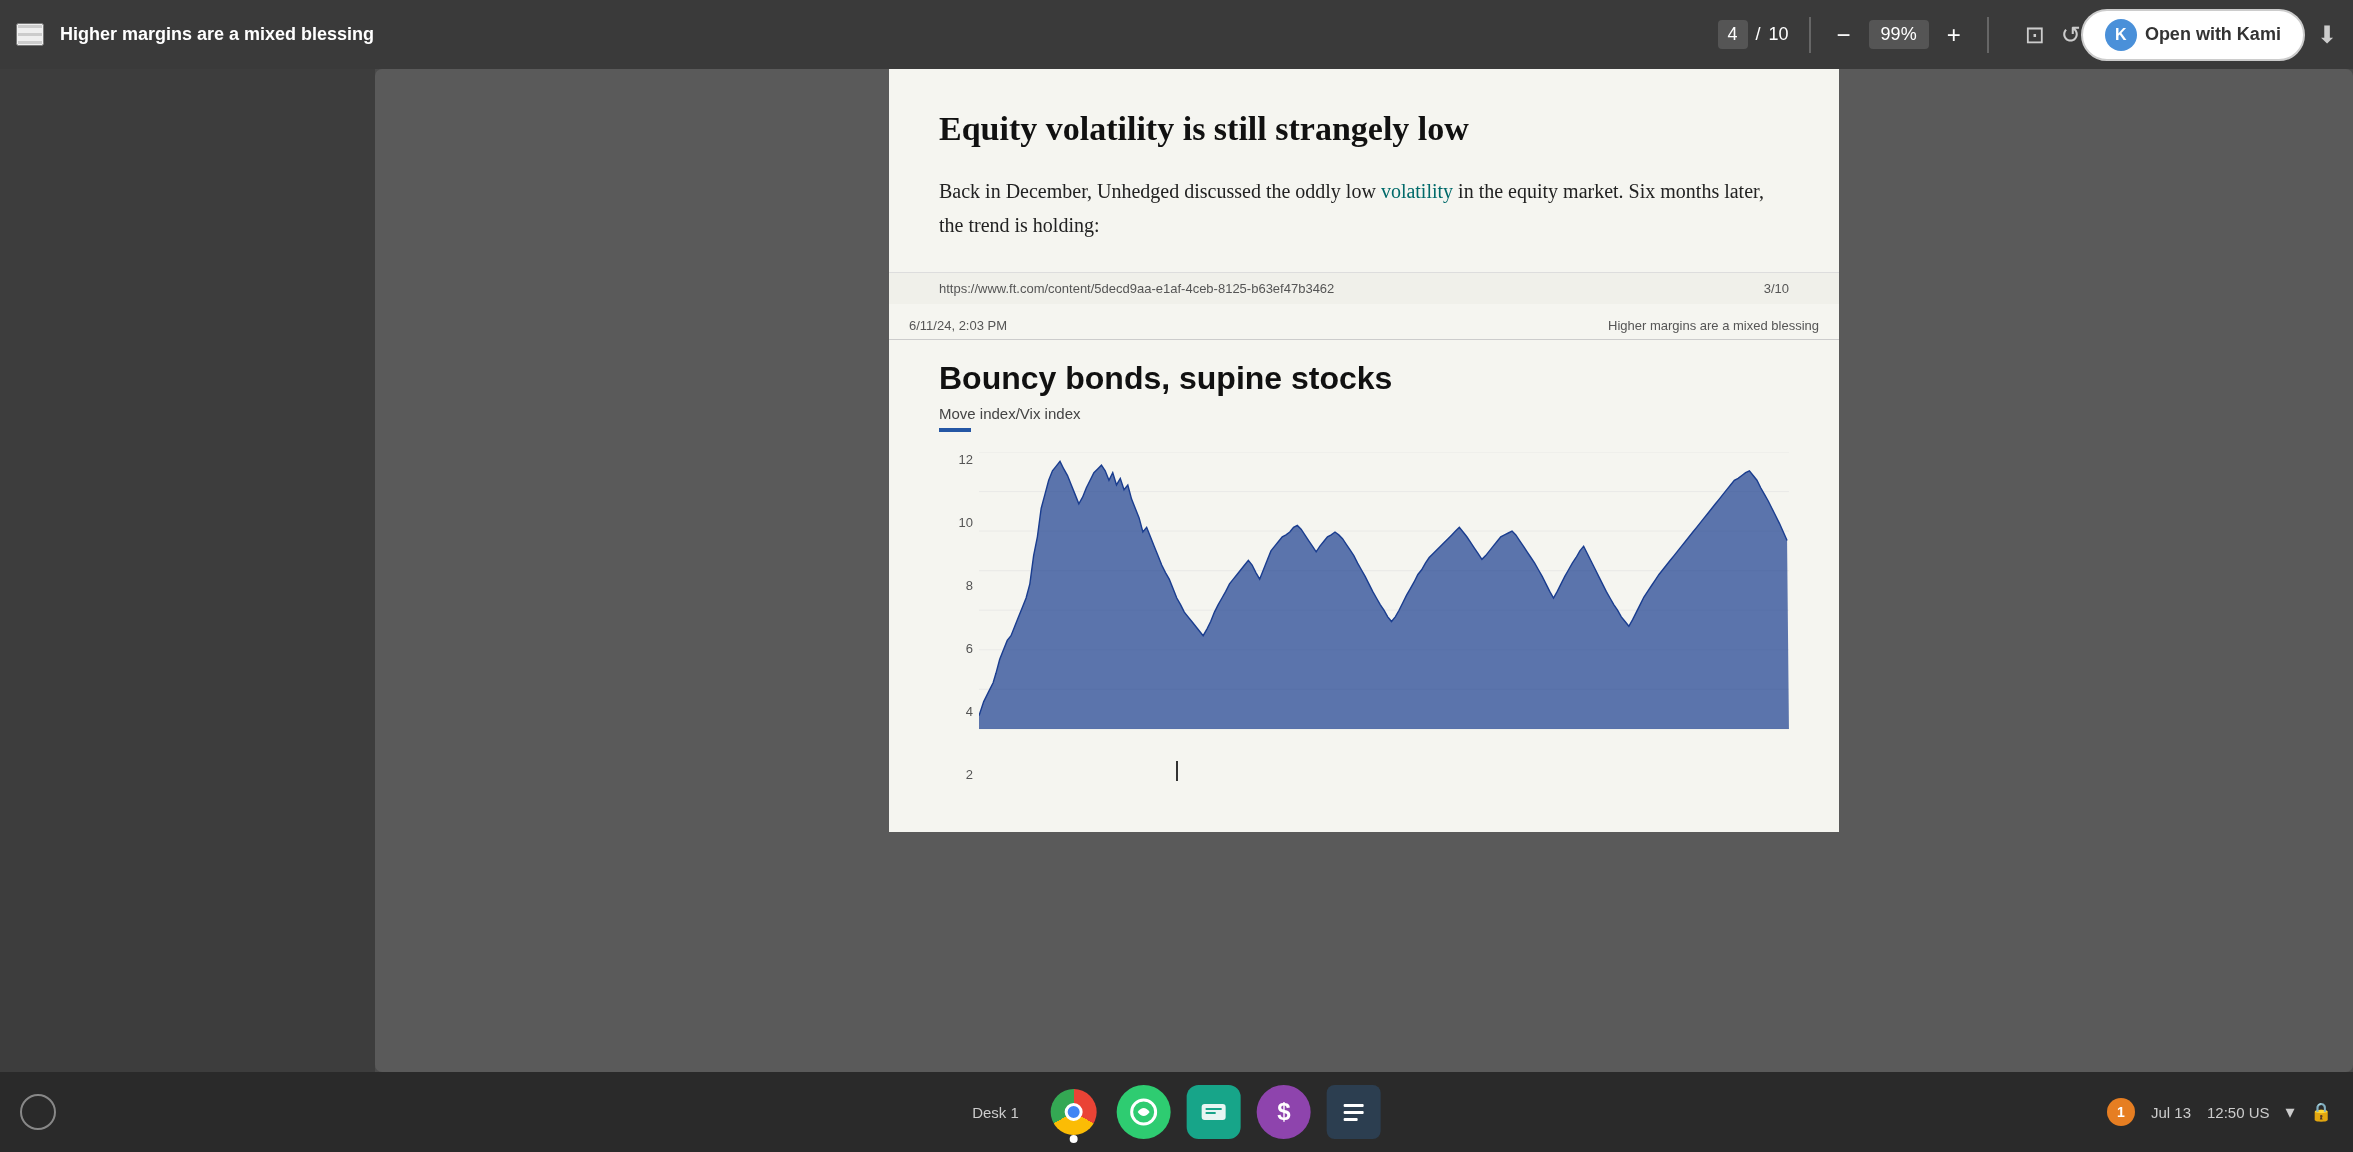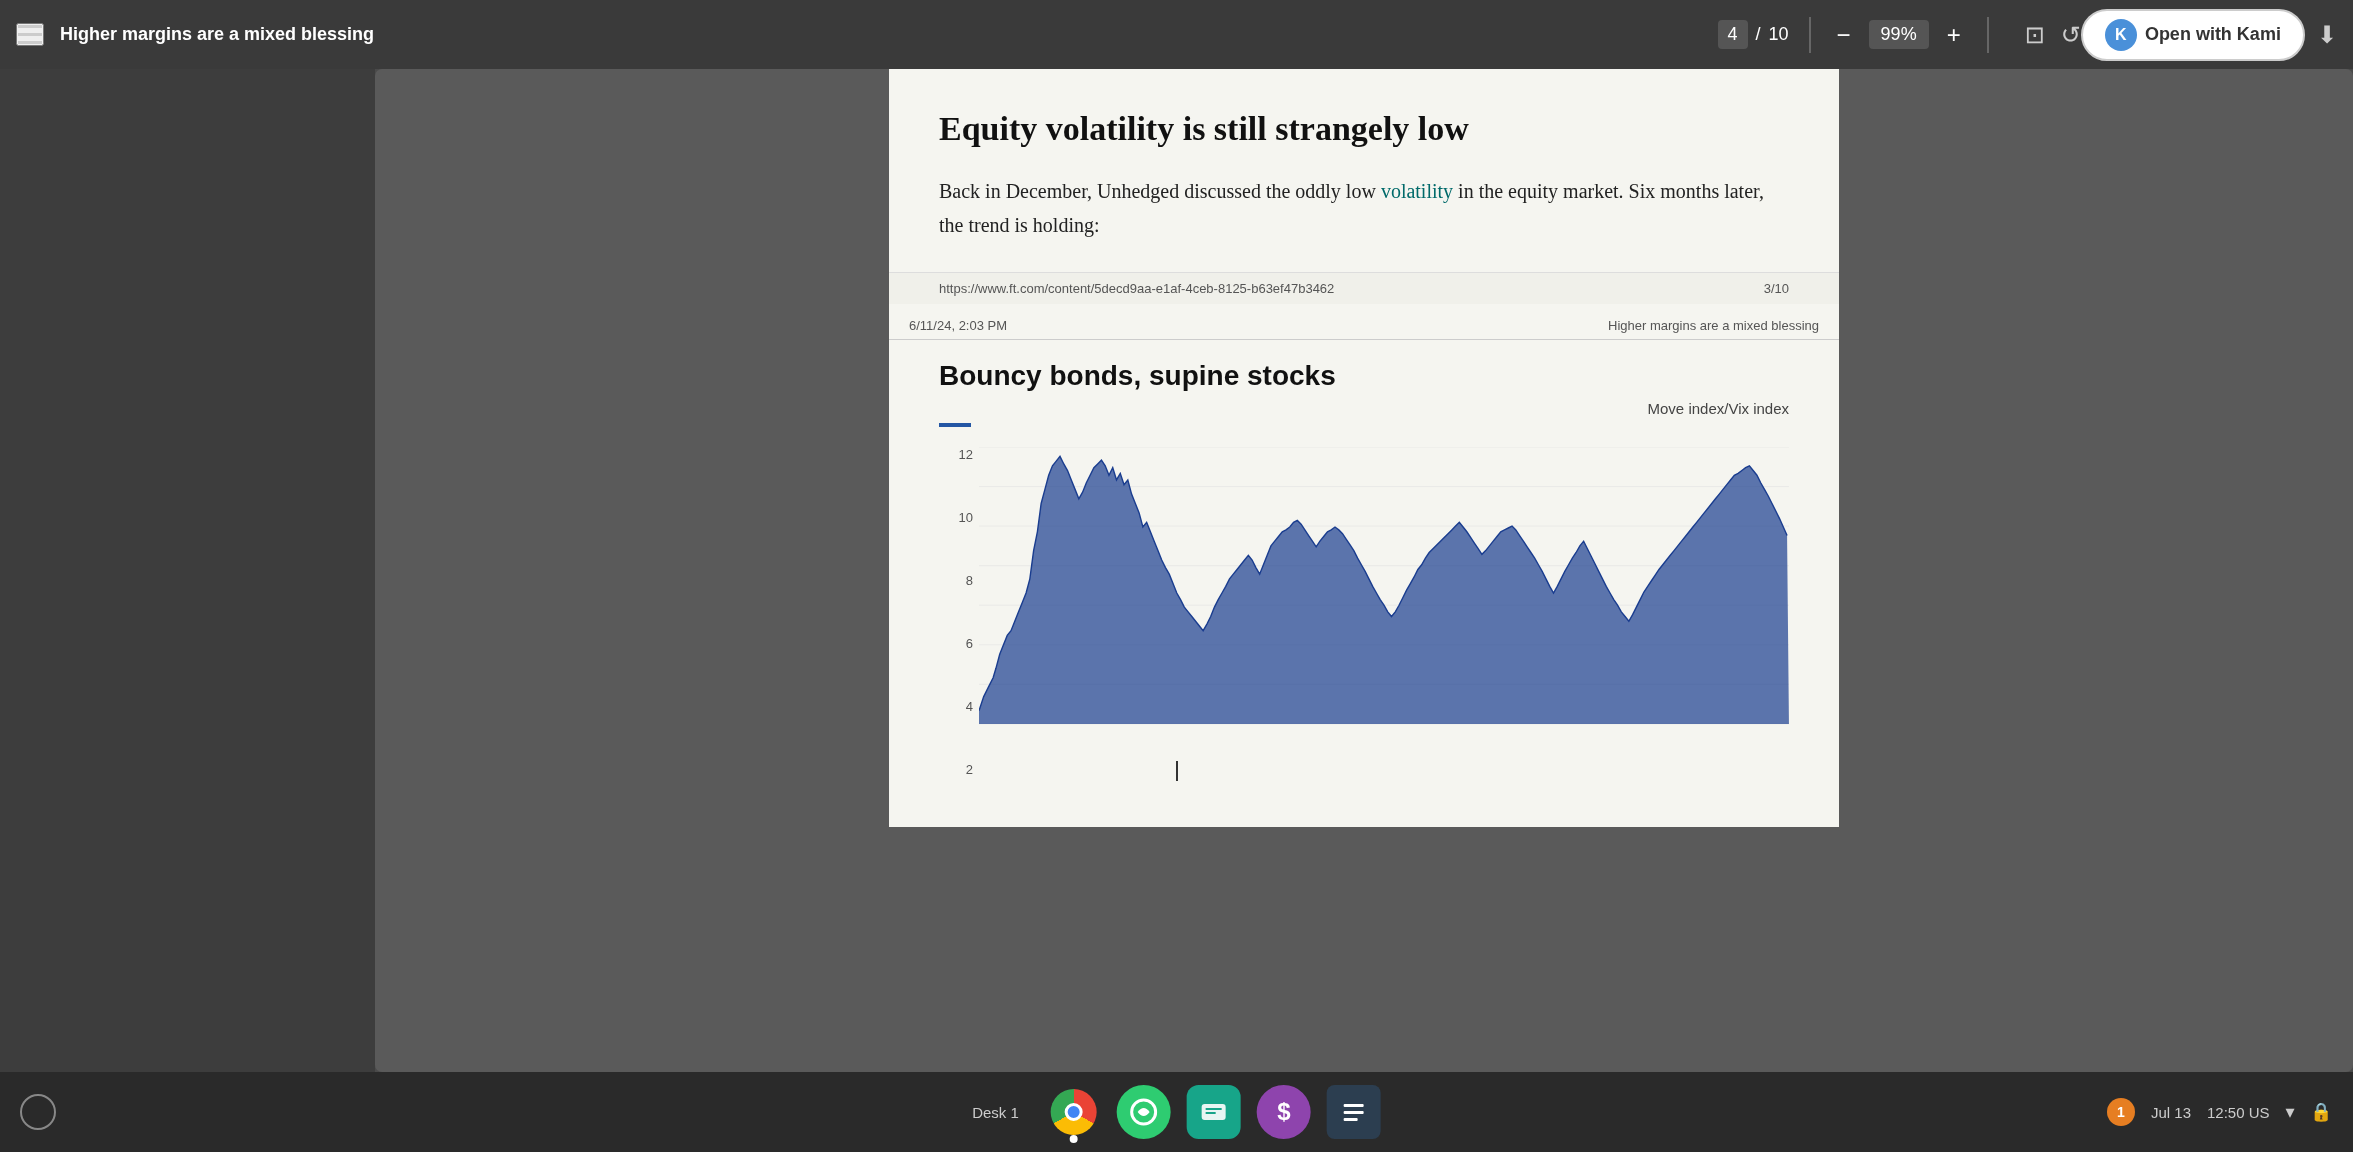--- a/index.html
+++ b/index.html
@@ -264,33 +264,32 @@
       font-size: 13px;
       color: #555;
       font-family: Arial, sans-serif;
     }
 
     .chart-container {
       padding: 20px 50px;
     }
 
     .chart-title {
-      font-size: 28px;
+      font-size: 32px;
       font-weight: bold;
       color: #111;
       margin-bottom: 8px;
       font-family: Arial, sans-serif;
     }
 
     .chart-subtitle {
       font-size: 15px;
       color: #444;
       font-family: Arial, sans-serif;
       margin-bottom: 6px;
-      text-align: right;
     }
 
     .chart-legend-line {
       width: 32px;
       height: 4px;
       background: #2456a4;
       margin-bottom: 20px;
     }
 
     .chart-area {

